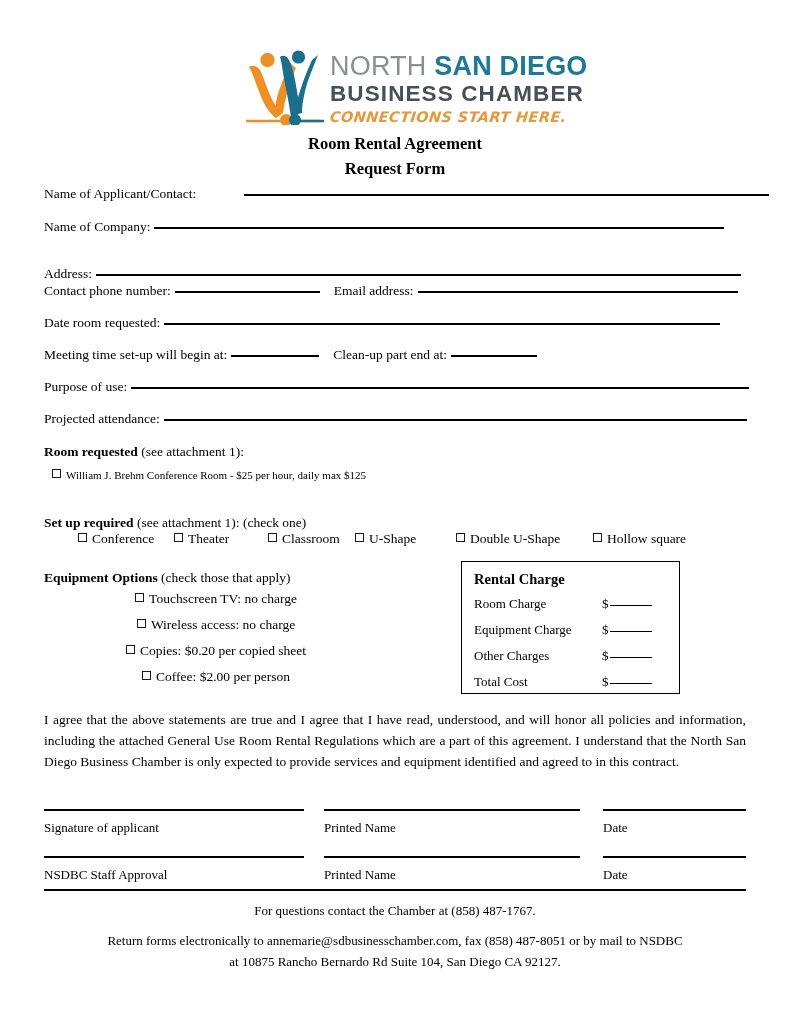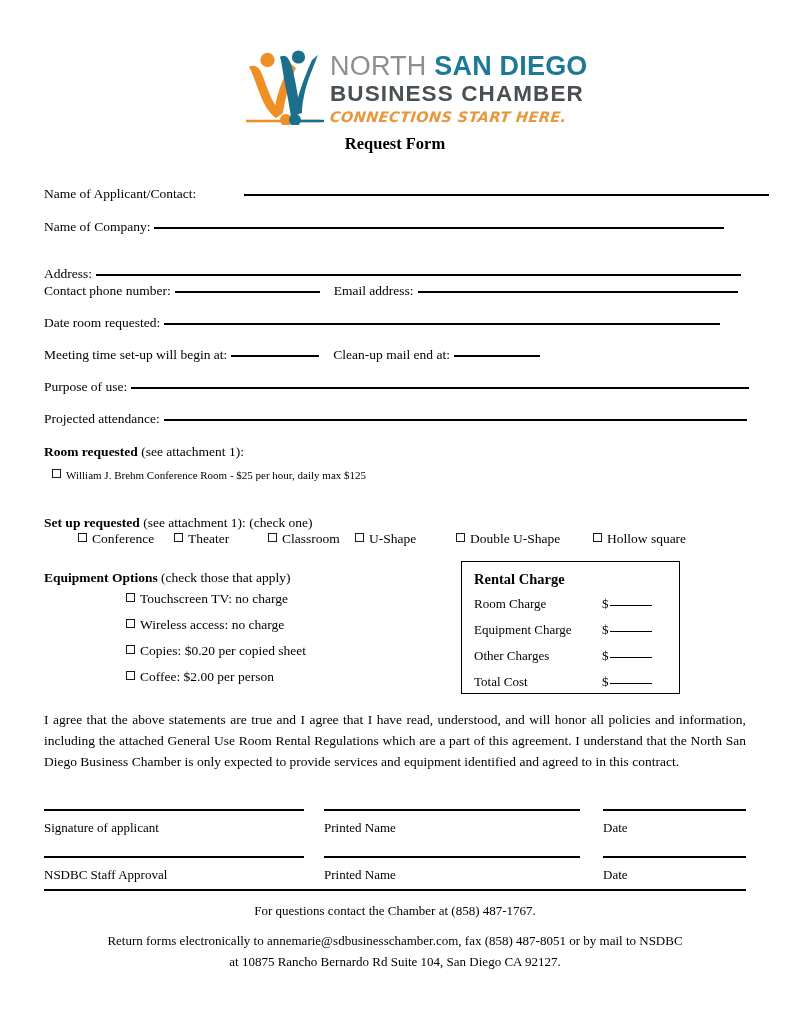--- a/index.html
+++ b/index.html
@@ -150,20 +150,21 @@
   .equip-list {
     position: absolute;
     left: 126px;
     top: 589px;
     font-size: 13.5px;
   }
   .equip-list .eq {
     height: 26px;
     line-height: 20px;
     white-space: nowrap;
+    text-align: center;
   }
 
   
   .charge-box {
     position: absolute;
     left: 461px;
     top: 561px;
     width: 219px;
     height: 133px;
     border: 1.8px solid #000;
@@ -265,20 +266,21 @@
       </svg>
     </div>
     <div class="logo-text">
       <div class="logo-line1"><span class="logo-north">NORTH </span><span class="logo-sandiego">SAN DIEGO</span></div>
       <div class="logo-line2">BUSINESS CHAMBER</div>
       <div class="logo-tagline">CONNECTIONS START HERE.</div>
     </div>
   </div>
 
   <div class="form-title">
+    <div>Room Rental Agreement</div>
     <div>Request Form</div>
   </div>
 
   <div class="field-row" style="left:44px; top:186px;gap:44px;">
     <span class="lbl">Name of Applicant/Contact:</span>
     <span class="rule" style="width:525px;"></span>
   </div>
 
   <div class="field-row" style="left:44px; top:219px;">
     <span class="lbl">Name of Company:</span>
@@ -298,21 +300,21 @@
   </div>
 
   <div class="field-row" style="left:44px; top:315px;">
     <span class="lbl">Date room requested:</span>
     <span class="rule" style="width:556px;"></span>
   </div>
 
   <div class="field-row" style="left:44px; top:347px;">
     <span class="lbl">Meeting time set-up will begin at:</span>
     <span class="rule" style="width:88px;"></span>
-    <span class="lbl" style="padding-left:14px;">Clean-up mail end at:</span>
+    <span class="lbl" style="padding-left:14px;">Clean-up part end at:</span>
     <span class="rule" style="width:86px;"></span>
   </div>
 
   <div class="field-row" style="left:44px; top:379px;">
     <span class="lbl">Purpose of use:</span>
     <span class="rule" style="width:618px;"></span>
   </div>
 
   <div class="field-row" style="left:44px; top:411px;">
     <span class="lbl">Projected attendance:</span>
@@ -320,21 +322,21 @@
   </div>
 
   <div class="sect" style="left:44px; top:444px;">
     <b>Room requested</b><span> (see attachment 1):</span>
   </div>
   <div class="opt-row" style="left:52px; top:469px;">
     <span class="cb"></span><span>William J. Brehm Conference Room - $25 per hour, daily max $125</span>
   </div>
 
   <div class="sect" style="left:44px; top:515px;">
-    <b>Set up requested</b><span> (see attachment 1): (check one)</span>
+    <b>Set up required</b><span> (see attachment 1): (check one)</span>
   </div>
   <div class="setup-options">
     <span class="so" style="position:absolute; left:0px;"><span class="cb"></span><span>Conference</span></span>
     <span class="so" style="position:absolute; left:96px;"><span class="cb"></span><span>Theater</span></span>
     <span class="so" style="position:absolute; left:190px;"><span class="cb"></span><span>Classroom</span></span>
     <span class="so" style="position:absolute; left:277px;"><span class="cb"></span><span>U-Shape</span></span>
     <span class="so" style="position:absolute; left:378px;"><span class="cb"></span><span>Double U-Shape</span></span>
     <span class="so" style="position:absolute; left:515px;"><span class="cb"></span><span>Hollow square</span></span>
   </div>
 

